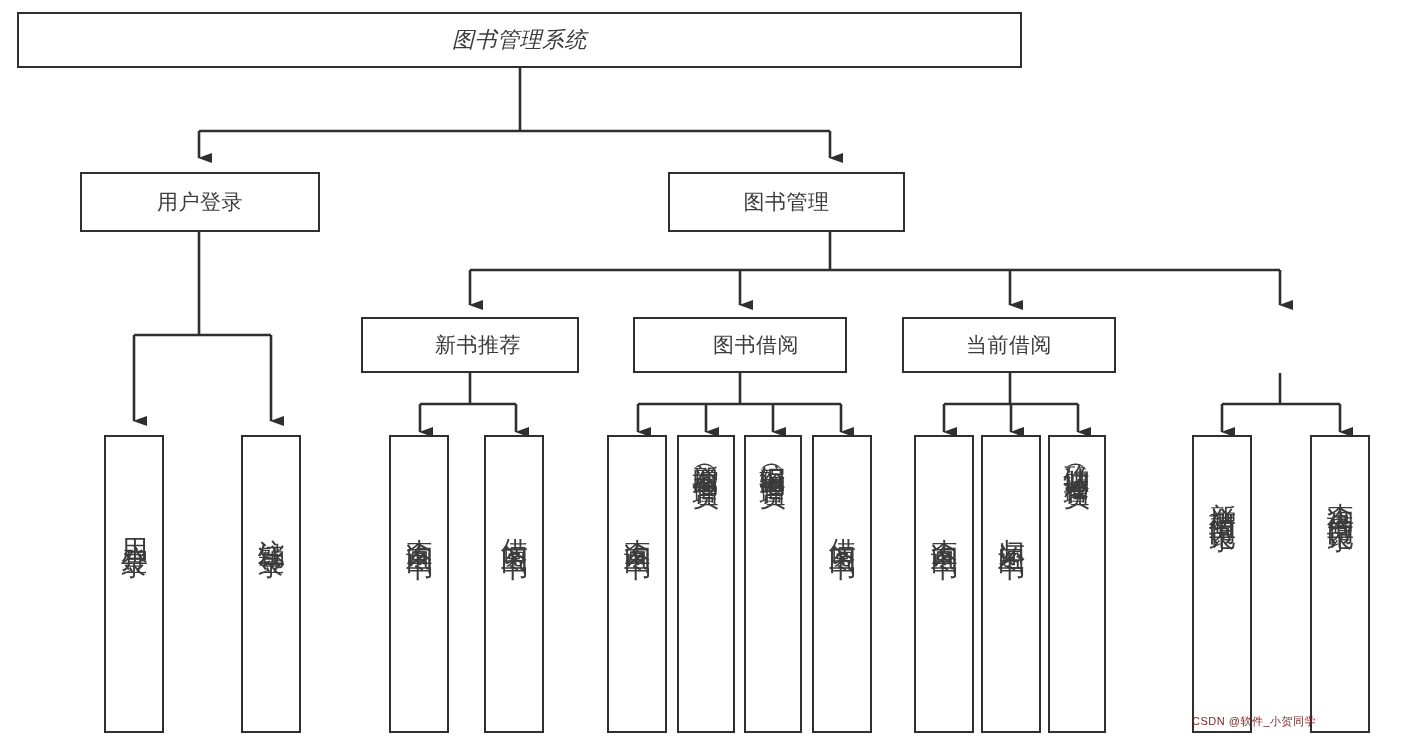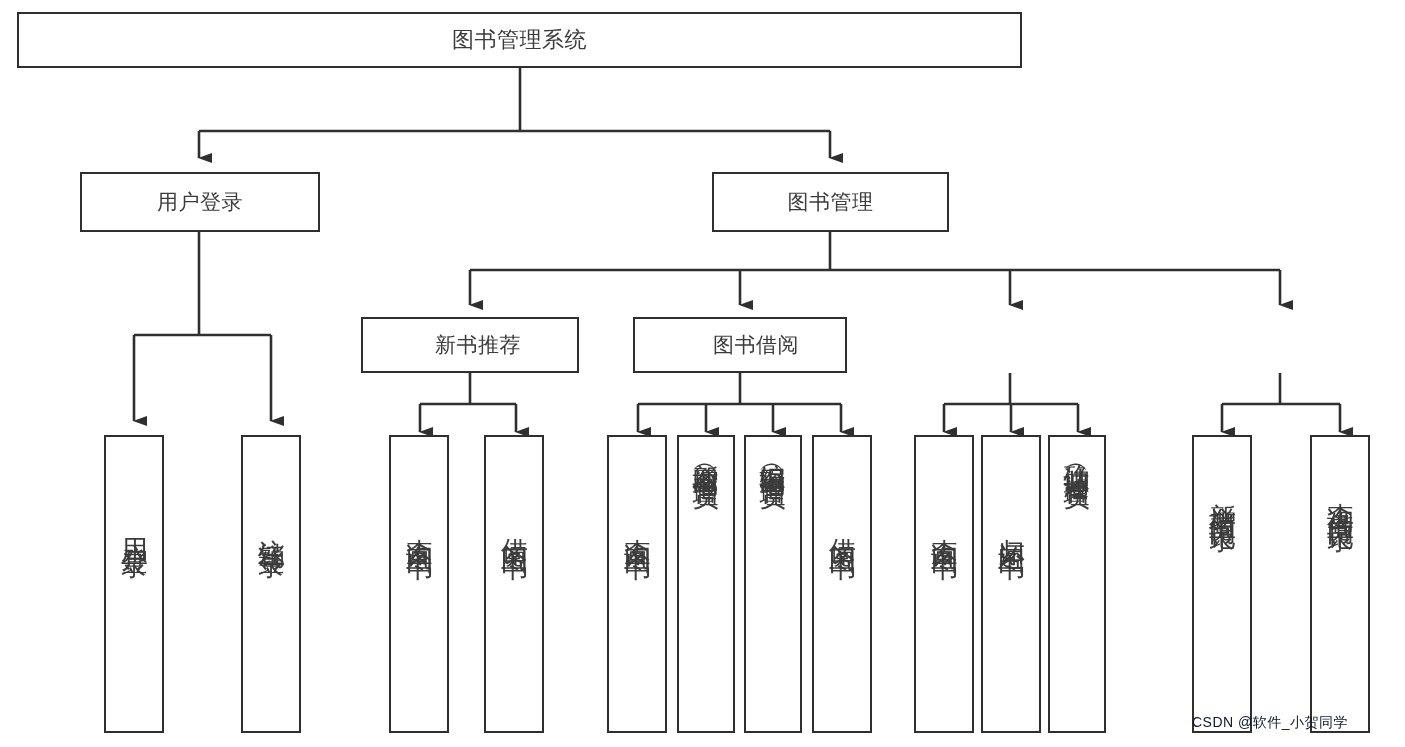--- a/index.html
+++ b/index.html
@@ -37,41 +37,41 @@
     line-height:1.12;
     white-space:pre;
     letter-spacing:0.5px;
   }
   
   .node.h .label{
     writing-mode:horizontal-tb;
     font-size:21px;
     text-align:center;
   }
-  .node.root .label{font-size:22px;}
+  .node.root .label{font-size:22px;font-style:italic;}
   
   .node.v{
     align-items:flex-start;
     justify-content:center;
     padding-top:6px;
   }
   .node.v .label{
     writing-mode:vertical-rl;
     text-orientation:upright;
     font-size:27px;
     line-height:1.0;
     letter-spacing:5px;
     text-align:left;
   }
   .node.v.tall .label{font-size:26px;letter-spacing:3px;}
   .node.v.mid .label{padding-top:74px;}
   .watermark{
     position:absolute;
-    color:#0f172a;
-    font-size:14px;
+    color:#7f1d1d;
+    font-size:11px;
     letter-spacing:0.5px;
     white-space:nowrap;
     user-select:none;
   }
 </style>
 </head>
 <body>
 
 <div id="canvas">
 
@@ -125,29 +125,32 @@
     </g>
   </svg>
 
   <div class="node h root" style="left:17px;top:12px;width:1005px;height:56px;">
     <span class="label">图书管理系统</span>
   </div>
 
   <div class="node h" style="left:80px;top:172px;width:240px;height:60px;">
     <span class="label">用户登录</span>
   </div>
-  <div class="node h" style="left:712px;top:172px;width:237px;height:60px;">
+  <div class="node h" style="left:668px;top:172px;width:237px;height:60px;">
     <span class="label">图书管理</span>
   </div>
 
   <div class="node h" style="left:361px;top:317px;width:218px;height:56px;padding-left:16px;">
     <span class="label">新书推荐</span>
   </div>
   <div class="node h" style="left:633px;top:317px;width:214px;height:56px;padding-left:32px;">
     <span class="label">图书借阅</span>
+  </div>
+  <div class="node h" style="left:902px;top:317px;width:214px;height:56px;">
+    <span class="label">当前借阅</span>
   </div>
 
   <div class="node v mid" style="left:104px;top:435px;width:60px;height:298px;">
     <span class="label">用户登录</span>
   </div>
   <div class="node v mid" style="left:241px;top:435px;width:60px;height:298px;">
     <span class="label">注销登录</span>
   </div>
 
   <div class="node v mid" style="left:389px;top:435px;width:60px;height:298px;">

